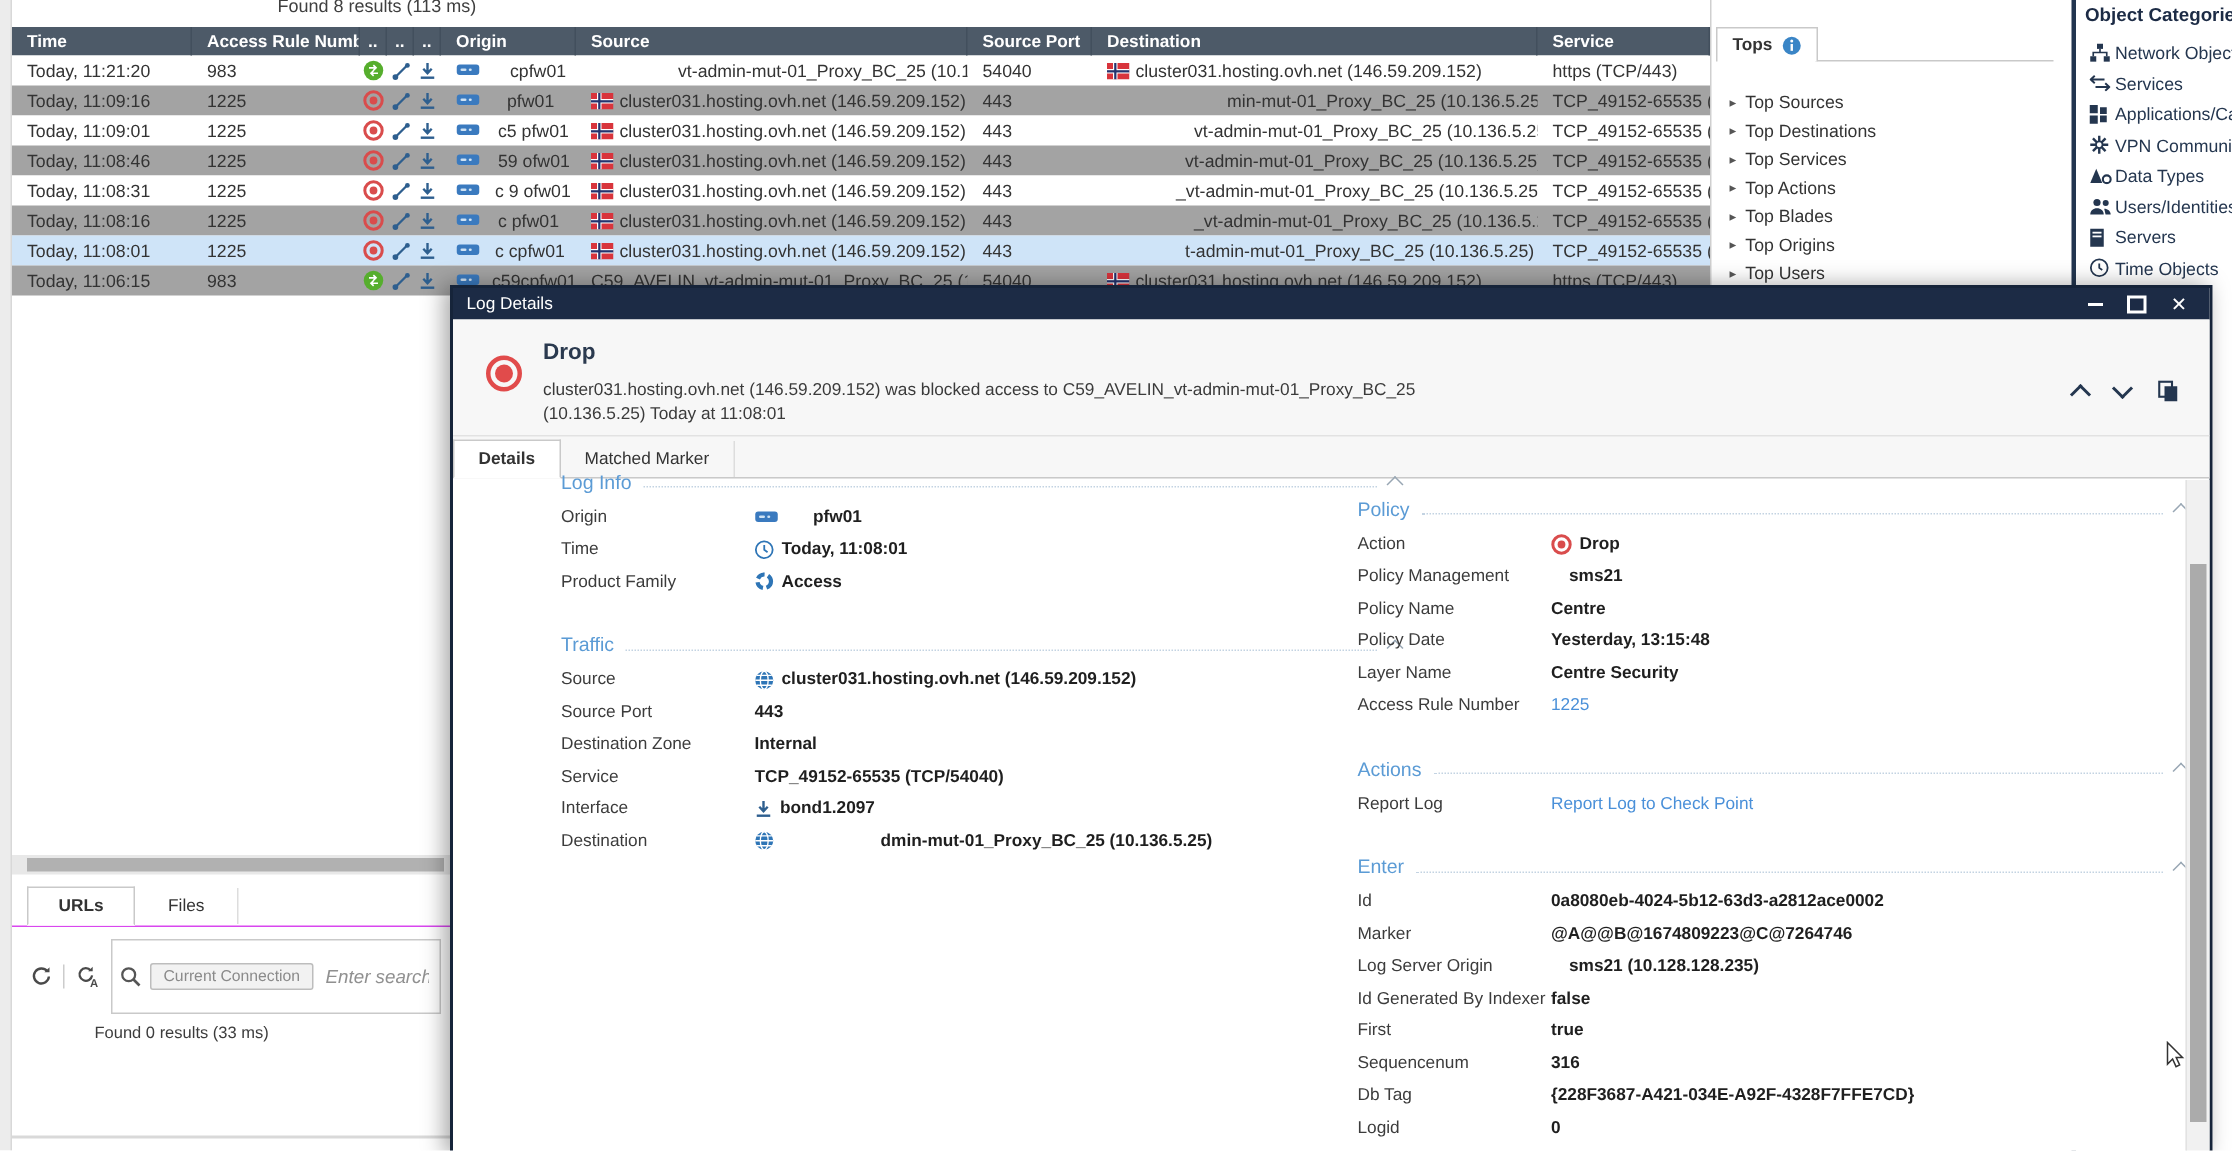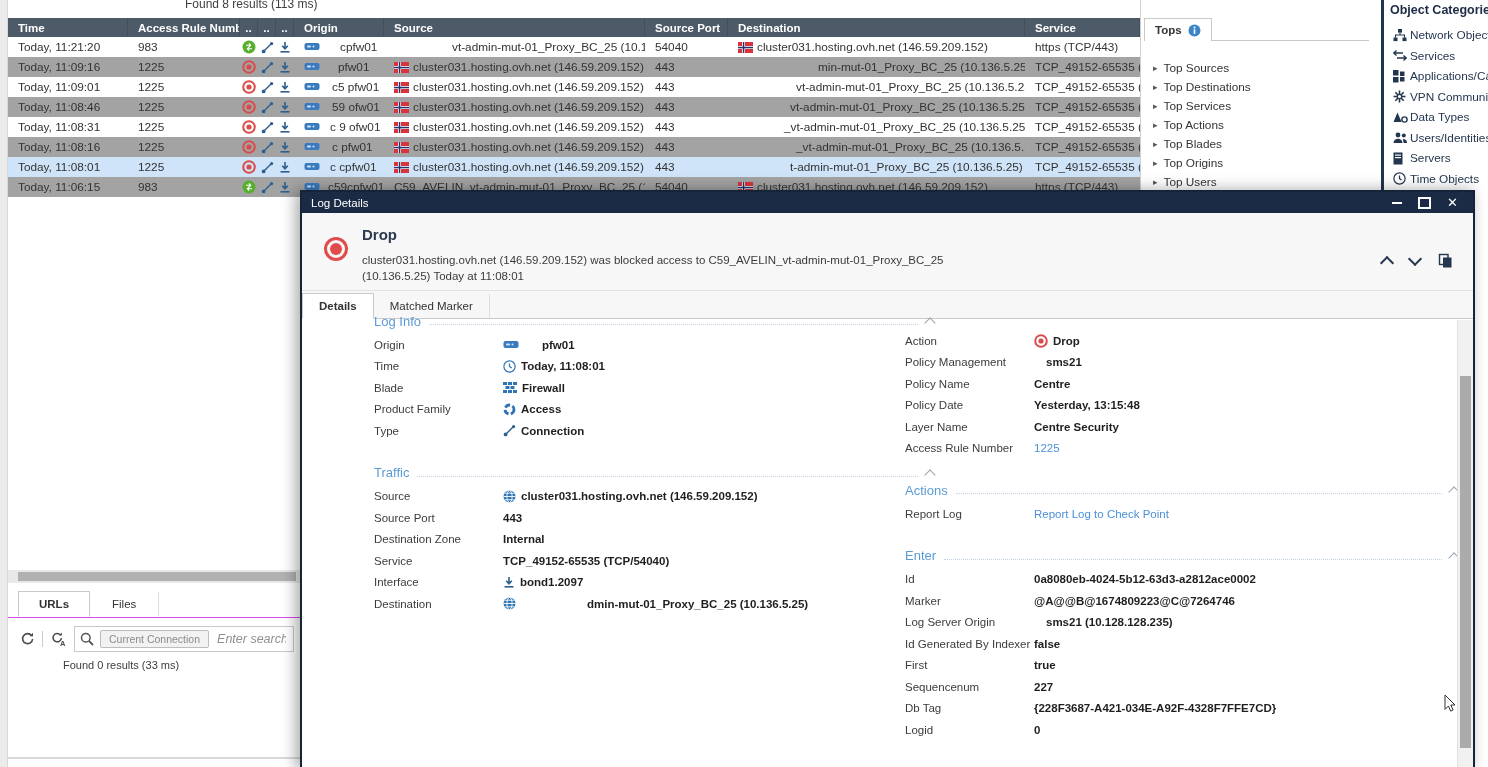--- a/index.html
+++ b/index.html
@@ -81,21 +81,21 @@
   .dlg-thumb{position:absolute;left:2px;top:56px;width:11px;height:372px;background:#ababab;}
   
   .hscroll{position:absolute;left:8px;top:570px;width:292px;height:13px;background:#e8e8e8;}
   .hthumb{position:absolute;left:10px;top:2px;height:9px;width:278px;background:#b1b1b1;}
   .bl-panel{position:absolute;left:8px;top:590px;width:292px;height:167px;background:#fff;border-bottom:2px solid #d9d9d9;}
   .bl-tabs{display:flex;align-items:center;height:27px;border-bottom:1px solid #d946ef;font-size:11.5px;color:#333;}
   .bl-tab-active{margin-left:10px;background:#fff;border:1px solid #c9c9c9;border-bottom:1px solid #fff;margin-bottom:-1px;padding:6px 20px;font-weight:bold;}
   .bl-tab{padding:6px 22px;border-right:1px solid #ddd;cursor:pointer;}
   .bl-toolbar{display:flex;align-items:center;padding:8px 6px 0 12px;gap:7px;}
   .vdiv{width:1px;height:16px;background:#ccc;}
-  .searchbox{flex:1;display:flex;align-items:center;border:1px solid #c9c9c9;height:24px;padding:0 5px;gap:6px;min-width:0;}
+  .searchbox{flex:1;display:flex;align-items:center;border:1px solid #c9c9c9;height:24px;padding:12px 5px;gap:6px;min-width:0;}
   .chip{flex:none;font-size:10.5px;color:#8a8a8a;background:#f2f2f2;border:1px solid #bdbdbd;border-radius:2px;padding:2px 8px;white-space:nowrap;}
   .searchbox input{border:none;outline:none;flex:1;min-width:0;font-size:12.5px;font-style:italic;color:#555;font-family:"Liberation Sans",sans-serif;}
   .searchbox input::placeholder{color:#909090;font-style:italic;}
   .bl-results{margin:7px 0 0 55px;font-size:11px;color:#3c3c3c;}
   .iconbtn{display:inline-flex;align-items:center;cursor:pointer;}
   .cursor{position:absolute;left:1444px;top:694px;z-index:50;pointer-events:none;}
 </style>
 </head>
 <body>
 
@@ -757,60 +757,31 @@
             <span class="dlabel">Time</span>
             <span class="dicon">
               <svg width="13" height="13" viewBox="0 0 13 13">
                 <circle cx="6.5" cy="6.5" r="5.6" fill="none" stroke="#2e75b6" stroke-width="1.2"></circle>
                 <path d="M6.5 3.4v3.1l2.2 1.6" stroke="#2e75b6" stroke-width="1.2" fill="none"></path>
               </svg>
             </span>
             <span class="dvalue">Today, 11:08:01</span>
           </div>
 
-          <div class="drow">
-            <span class="dlabel">Blade</span>
-            <span class="dicon">
-              <svg width="14" height="12" viewBox="0 0 14 12">
-                <g fill="#2e75b6">
-                  <rect x="0" y="0" width="4" height="3"></rect>
-                  <rect x="5" y="0" width="4" height="3"></rect>
-                  <rect x="10" y="0" width="4" height="3"></rect>
-                  <rect x="2.5" y="4" width="4" height="3"></rect>
-                  <rect x="7.5" y="4" width="4" height="3"></rect>
-                  <rect x="0" y="8" width="4" height="3"></rect>
-                  <rect x="5" y="8" width="4" height="3"></rect>
-                  <rect x="10" y="8" width="4" height="3"></rect>
-                </g>
-              </svg>
-            </span>
-            <span class="dvalue">Firewall</span>
-          </div>
 
           <div class="drow">
             <span class="dlabel">Product Family</span>
             <span class="dicon">
               <svg width="13" height="13" viewBox="0 0 13 13">
                 <circle cx="6.5" cy="6.5" r="4.5" fill="none" stroke="#2e75b6" stroke-width="2.8" stroke-dasharray="5.5 2.4"></circle>
               </svg>
             </span>
             <span class="dvalue">Access</span>
           </div>
 
-          <div class="drow">
-            <span class="dlabel">Type</span>
-            <span class="dicon">
-              <svg width="13" height="13" viewBox="0 0 13 13">
-                <line x1="3" y1="10" x2="10" y2="3" stroke="#2e5f8f" stroke-width="1.5"></line>
-                <circle cx="2.6" cy="10.4" r="1.9" fill="#2e5f8f"></circle>
-                <circle cx="10.6" cy="2.6" r="1.6" fill="#2e5f8f"></circle>
-              </svg>
-            </span>
-            <span class="dvalue">Connection</span>
-          </div>
         </div>
     </div>
     <div class="dsec">
       <div class="dsec-head">
           <span class="dsec-title">Traffic</span>
           <span class="leader"></span>
           <span class="chev-s"></span>
         </div>
       <div>
 
@@ -864,20 +835,25 @@
             </span>
             <span class="dgap" style="width: 66px;"></span>
             <span class="dvalue">dmin-mut-01_Proxy_BC_25 (10.136.5.25)</span>
           </div>
         </div>
     </div>
   </div>
 
   <div class="col-right">
     <div class="dsec">
+      <div class="dsec-head">
+          <span class="dsec-title">Policy</span>
+          <span class="leader"></span>
+          <span class="chev-s"></span>
+        </div>
       <div>
 
           <div class="drow">
             <span class="dlabel">Action</span>
             <span class="dicon">
               <svg width="14" height="14" viewBox="0 0 14 14">
                 <circle cx="7" cy="7" r="5.8" fill="none" stroke="#d94c4c" stroke-width="2"></circle>
                 <circle cx="7" cy="7" r="2.6" fill="#d94c4c"></circle>
               </svg>
             </span>
@@ -954,21 +930,21 @@
             <span class="dvalue">false</span>
           </div>
 
           <div class="drow">
             <span class="dlabel">First</span>
             <span class="dvalue">true</span>
           </div>
 
           <div class="drow">
             <span class="dlabel">Sequencenum</span>
-            <span class="dvalue">227</span>
+            <span class="dvalue">316</span>
           </div>
 
           <div class="drow">
             <span class="dlabel">Db Tag</span>
             <span class="dvalue">{228F3687-A421-034E-A92F-4328F7FFE7CD}</span>
           </div>
 
           <div class="drow">
             <span class="dlabel">Logid</span>
             <span class="dvalue">0</span>

